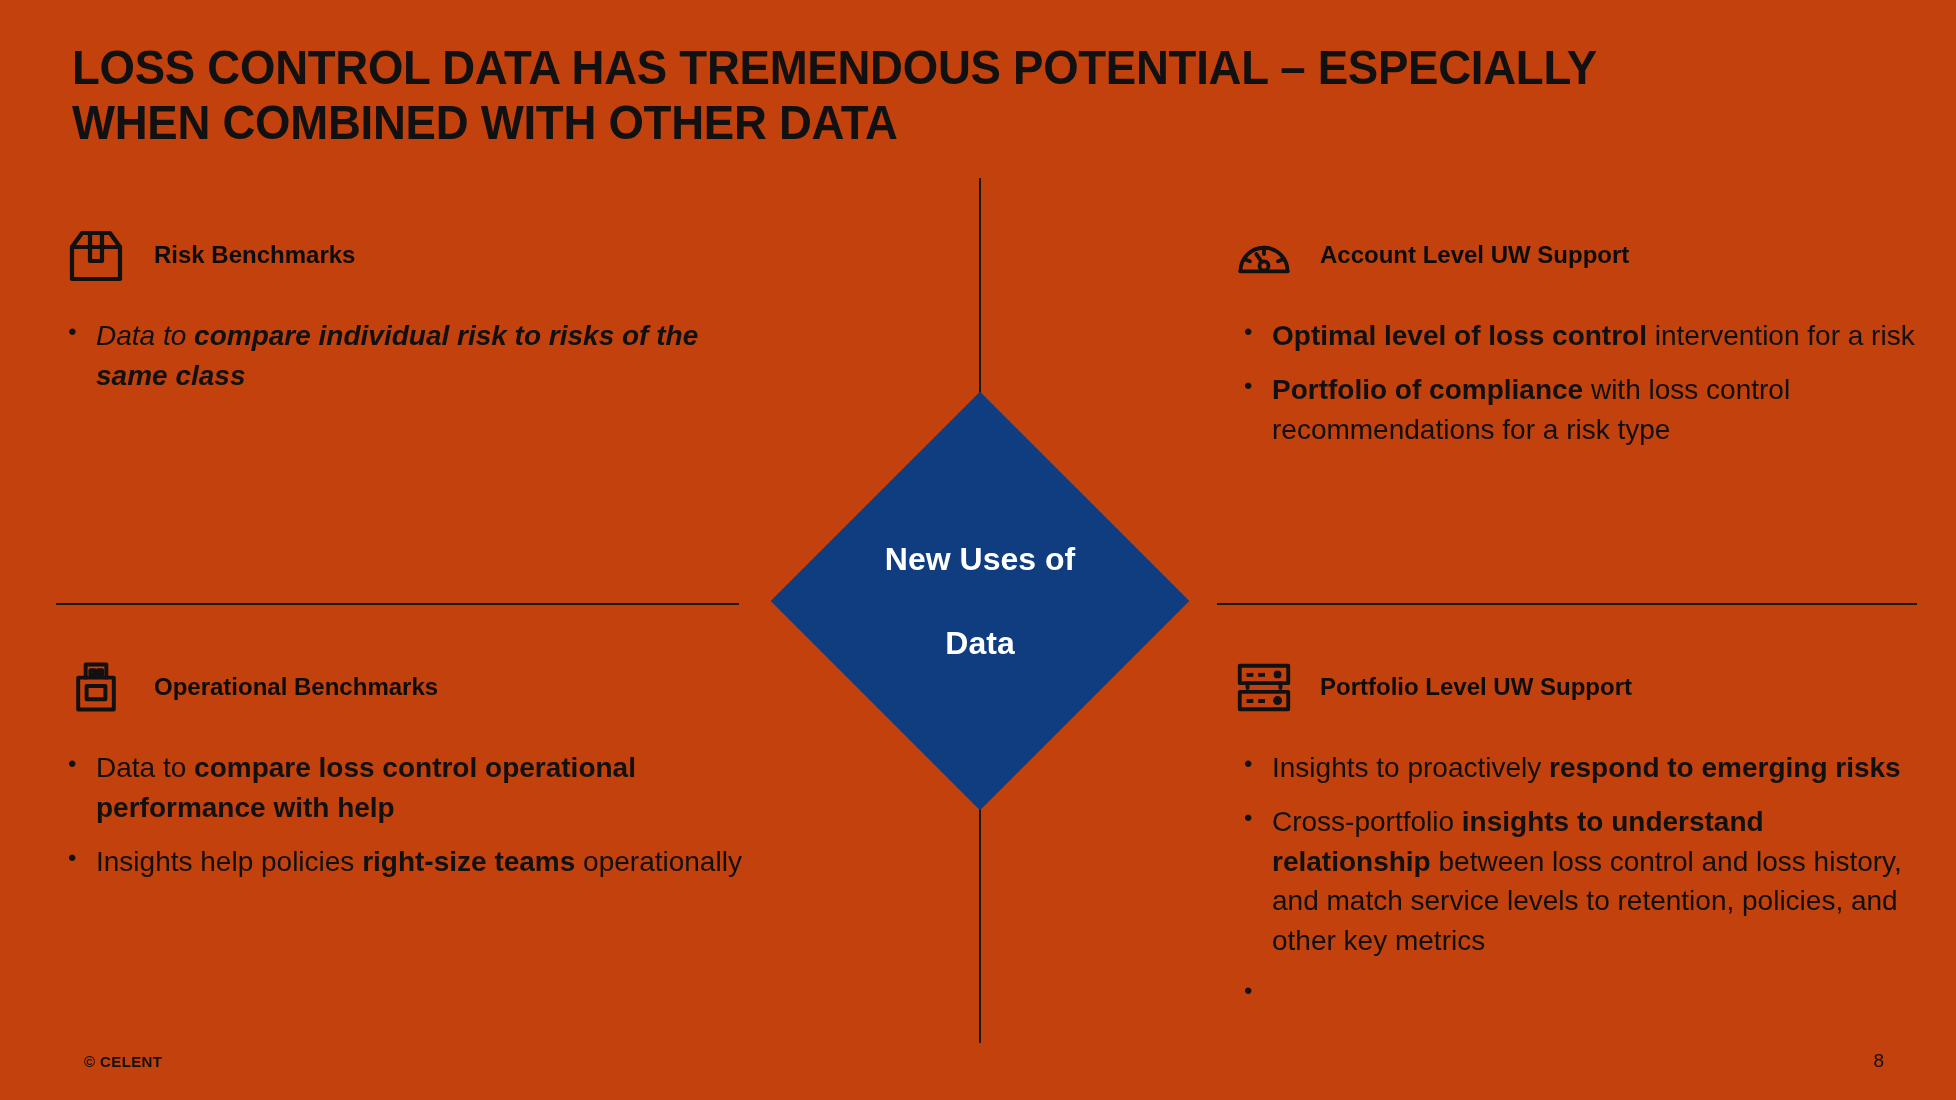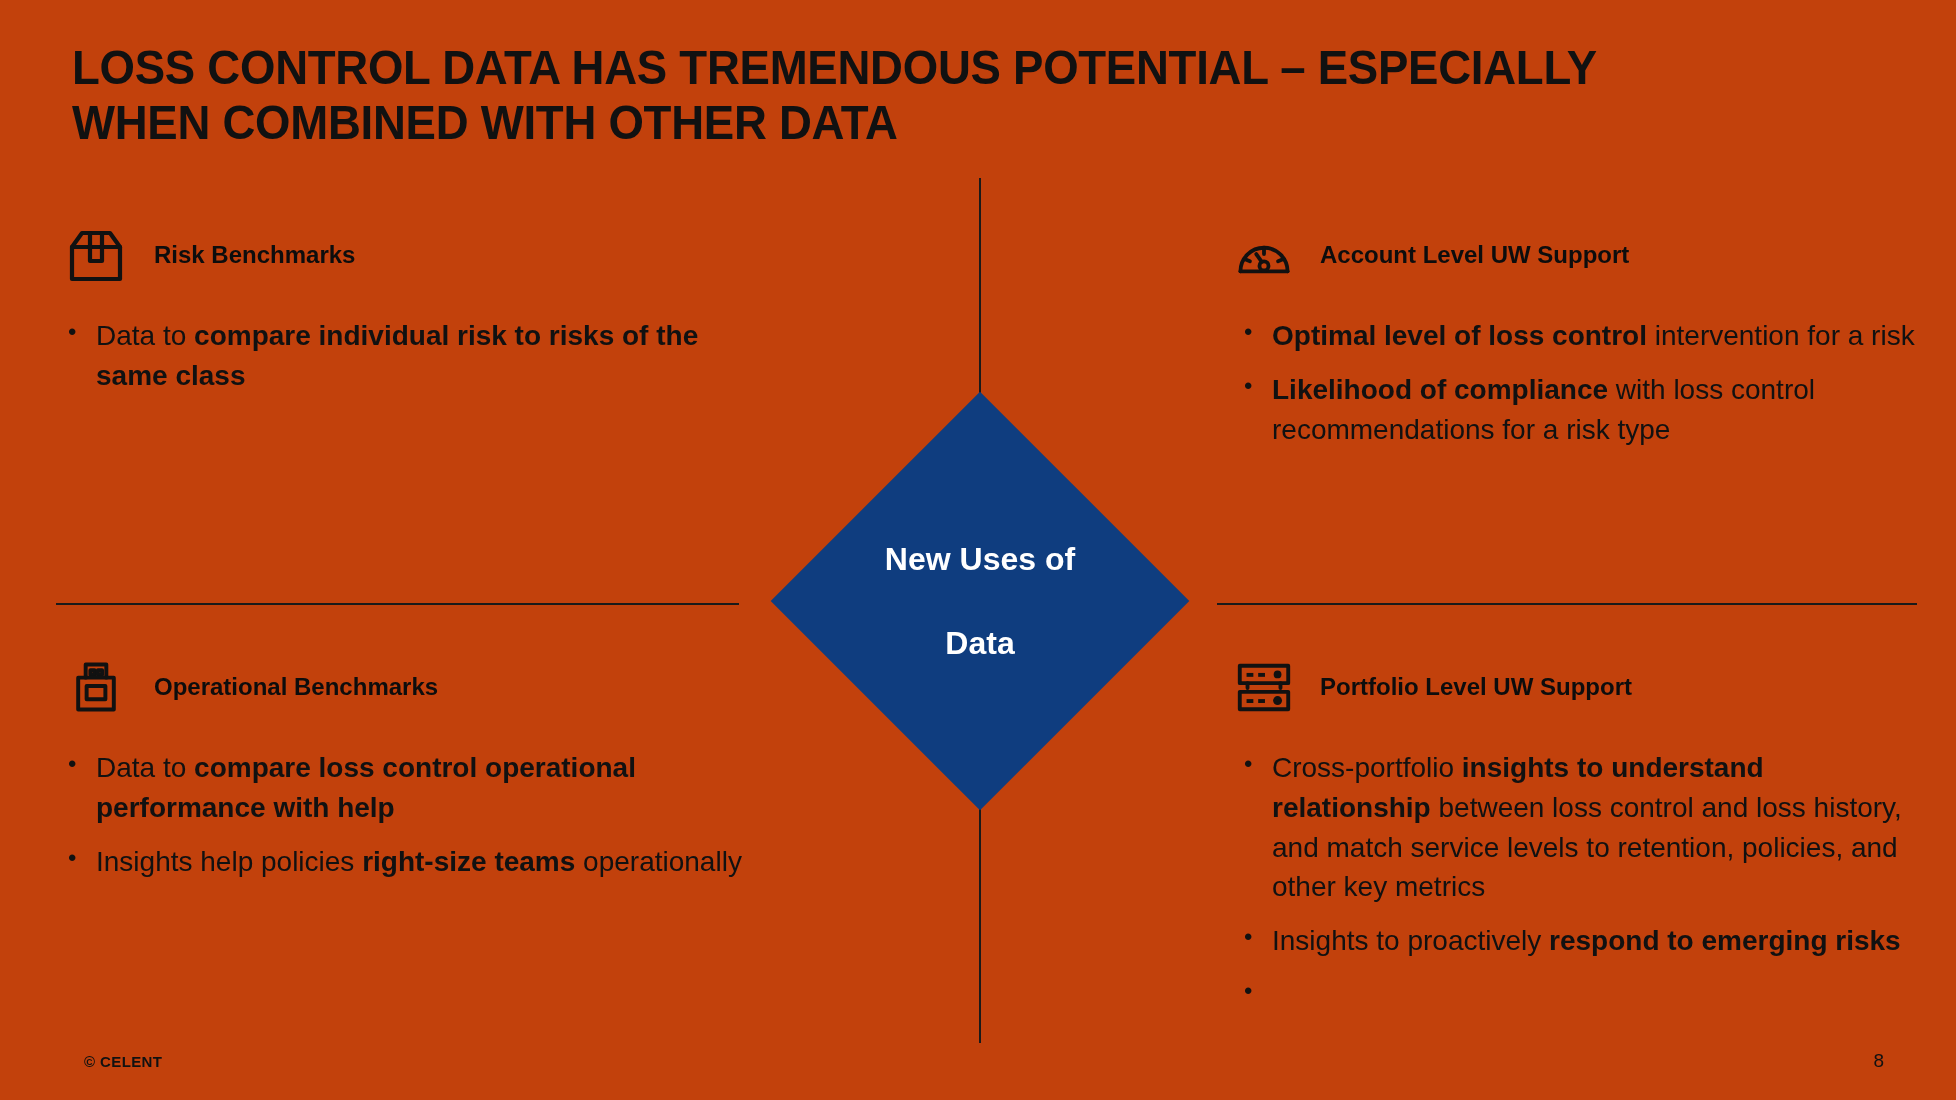--- a/index.html
+++ b/index.html
@@ -92,21 +92,21 @@
     position: absolute;
     left: 8px;
     top: -1px;
     font-size: 24px;
     color: #111111;
     line-height: 1.42;
   }
   ul.bullets li b { font-weight: 700; }
   ul.bullets li.empty-bullet { min-height: 10px; margin-bottom: 0; }
 
-  .q-tl ul.bullets { margin-top: 24px; margin-left: 0; }
+  .q-tl ul.bullets { margin-top: 24px; margin-left: 0; font-style: italic; }
   .q-bl ul.bullets { margin-top: 24px; margin-left: 0; }
   .q-tr ul.bullets { margin-top: 24px; margin-left: 8px; }
   .q-br ul.bullets { margin-top: 24px; margin-left: 8px; }
 
   
   .hline {
     position: absolute;
     height: 0;
     border-top: 2px solid #1a1a1a;
   }
@@ -218,21 +218,21 @@
           <path d="M10.5 36.5 L16.5 39"></path>
           <path d="M53.5 36.5 L47.5 39"></path>
           <circle cx="32" cy="44" r="5"></circle>
           <path d="M29.5 39.5 L23.5 31"></path>
         </svg>
       </span>
       <span class="q-title">Account Level UW Support</span>
     </div>
     <ul class="bullets">
         <li><b>Optimal level of loss control</b><span> intervention for a risk</span></li>
-        <li><b>Likelihood of compliance</b><span> with loss control recommendations for a risk type</span></li>
+        <li><b>Portfolio of compliance</b><span> with loss control recommendations for a risk type</span></li>
       </ul>
   </div>
 
   <div class="quadrant q-bl">
     <div class="q-head">
       <span class="q-icon">
         <svg width="60" height="60" viewBox="0 0 64 64" fill="none" stroke="#111111" stroke-width="4.2" stroke-linejoin="round" stroke-linecap="round">
           <path d="M21 22 L21 8 L43 8 L43 22"></path>
           <rect x="26" y="14" width="4.5" height="5"></rect>
           <rect x="34" y="14" width="4.5" height="5"></rect>
@@ -260,22 +260,22 @@
           <rect x="26" y="17.5" width="7" height="4" fill="#111111" stroke="none"></rect>
           <circle cx="46" cy="19" r="4" fill="#111111" stroke="none"></circle>
           <rect x="14" y="44.5" width="7" height="4" fill="#111111" stroke="none"></rect>
           <rect x="26" y="44.5" width="7" height="4" fill="#111111" stroke="none"></rect>
           <circle cx="46" cy="46" r="4.6" fill="#111111" stroke="none"></circle>
         </svg>
       </span>
       <span class="q-title">Portfolio Level UW Support</span>
     </div>
     <ul class="bullets">
+        <li><span>Insights to proactively </span><b>respond to emerging risks</b></li>
         <li><span>Cross-portfolio </span><b>insights to understand relationship</b><span> between loss control and loss history, and match service levels to retention, policies, and other key metrics</span></li>
-        <li><span>Insights to proactively </span><b>respond to emerging risks</b></li>
         <li class="empty-bullet"></li>
       </ul>
   </div>
 
   <div class="diamond-wrap">
     <div class="diamond"></div>
     <div class="diamond-label">
       <span>
         <span>New Uses of</span><br>
         <span>Data</span>

